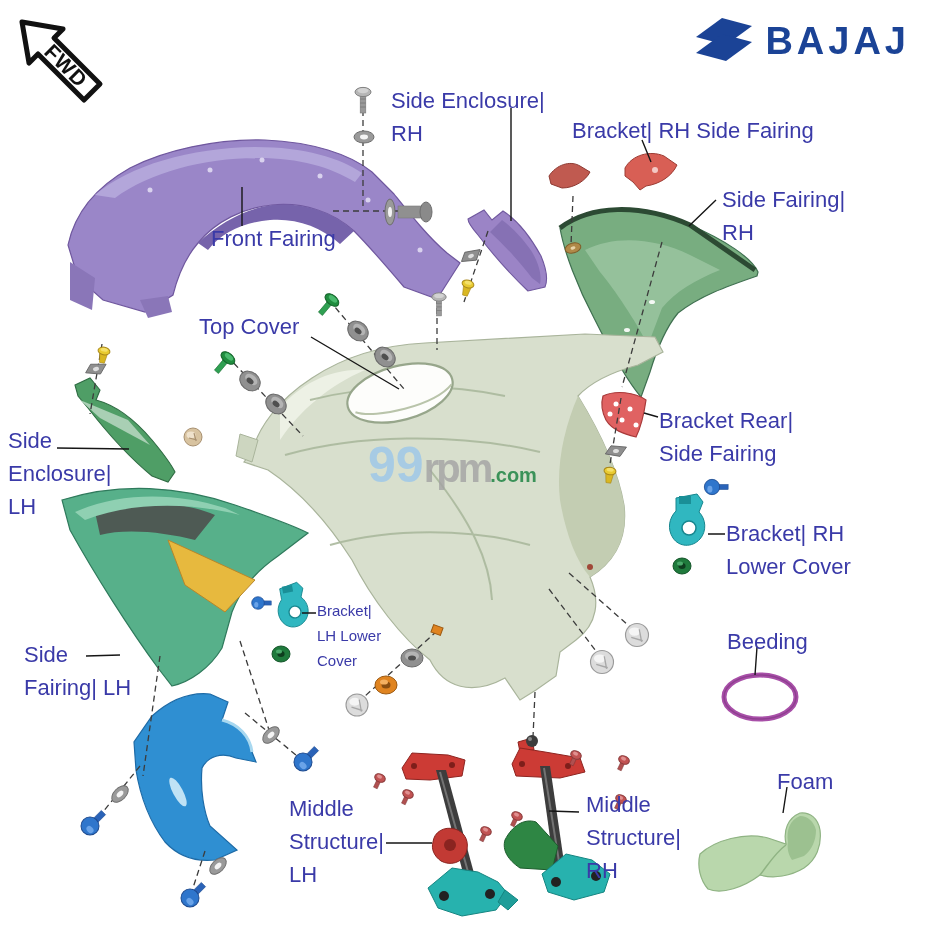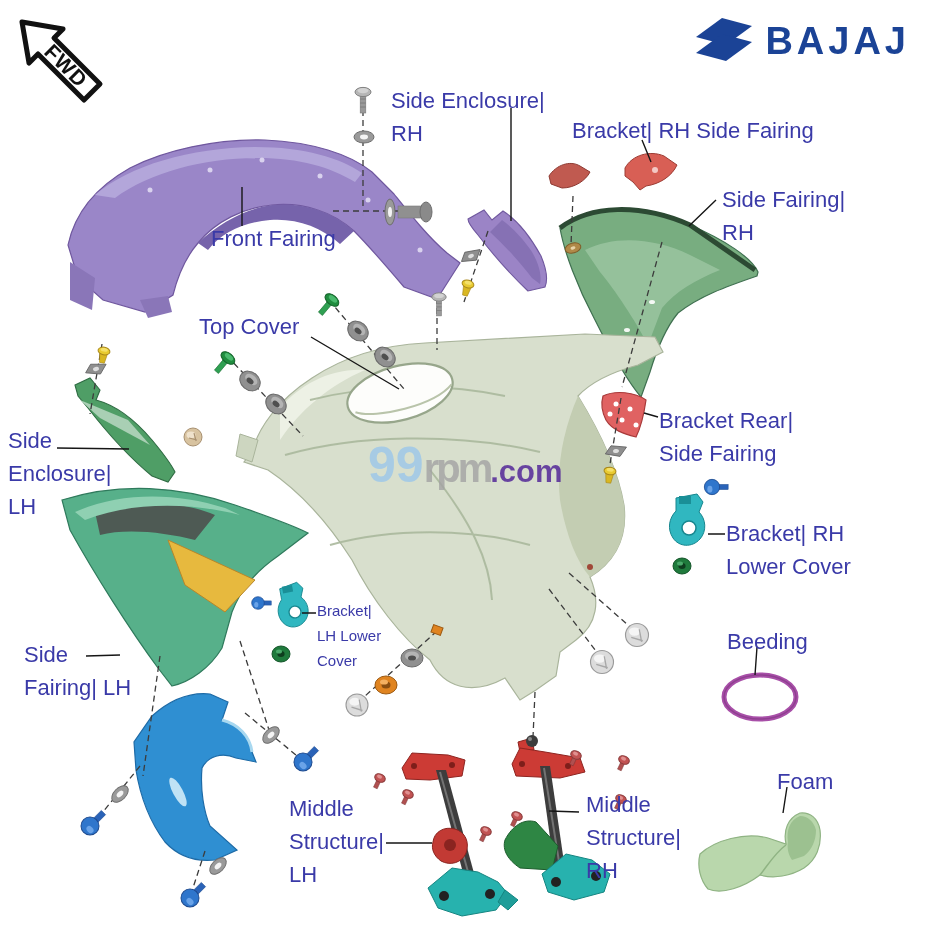--- a/index.html
+++ b/index.html
@@ -10,21 +10,21 @@
        white-space:nowrap;}
   .lbl span{display:block;}
   .lbl.small{font-size:15px;line-height:25px;}
   .fwd-badge{position:absolute;left:6px;top:6px;z-index:3;}
   .brand{position:absolute;right:18px;top:16px;z-index:3;display:flex;align-items:center;gap:10px;}
   .brand .wordmark{color:#1B4396;font-weight:bold;font-size:38px;letter-spacing:4px;}
   .watermark{position:absolute;left:368px;top:436px;z-index:2;display:flex;align-items:baseline;
              opacity:.8;user-select:none;}
   .watermark .wm-99{color:#9BC7EA;font-size:50px;font-weight:600;}
   .watermark .wm-rpm{color:#A3A3A3;font-size:40px;font-weight:bold;letter-spacing:-3px;}
-  .watermark .wm-com{color:#4c1d95;font-size:31px;font-weight:bold;}
+  .watermark .wm-com{color:#15803d;font-size:20px;font-weight:bold;}
 </style>
 </head>
 <body>
 
 <div class="stage">
 
   <svg class="diagram" width="928" height="928" viewBox="0 0 928 928">
     <defs>
       <g id="washer">
           <ellipse rx="10" ry="6" fill="#9a9a9a" stroke="#6e6e6e"></ellipse>

